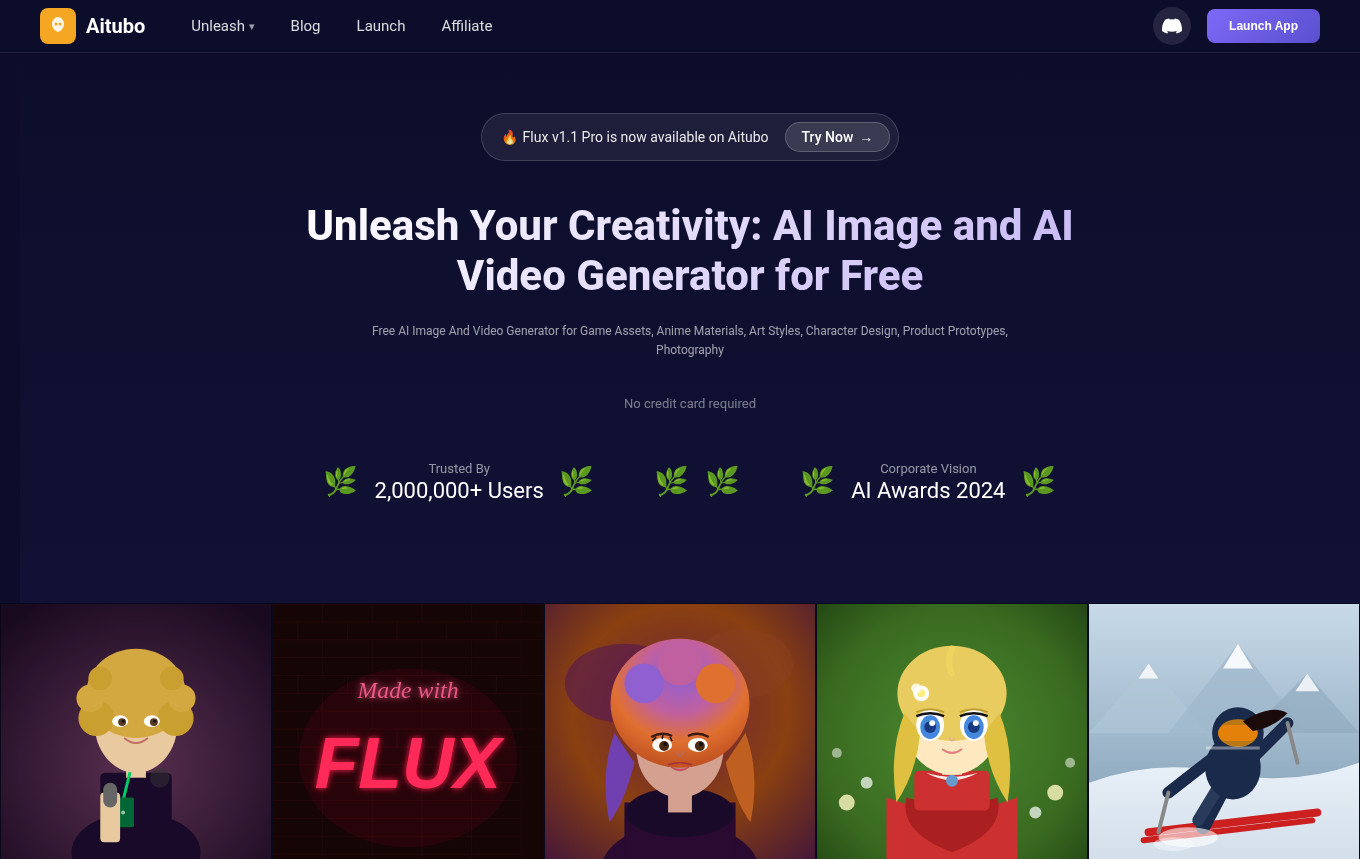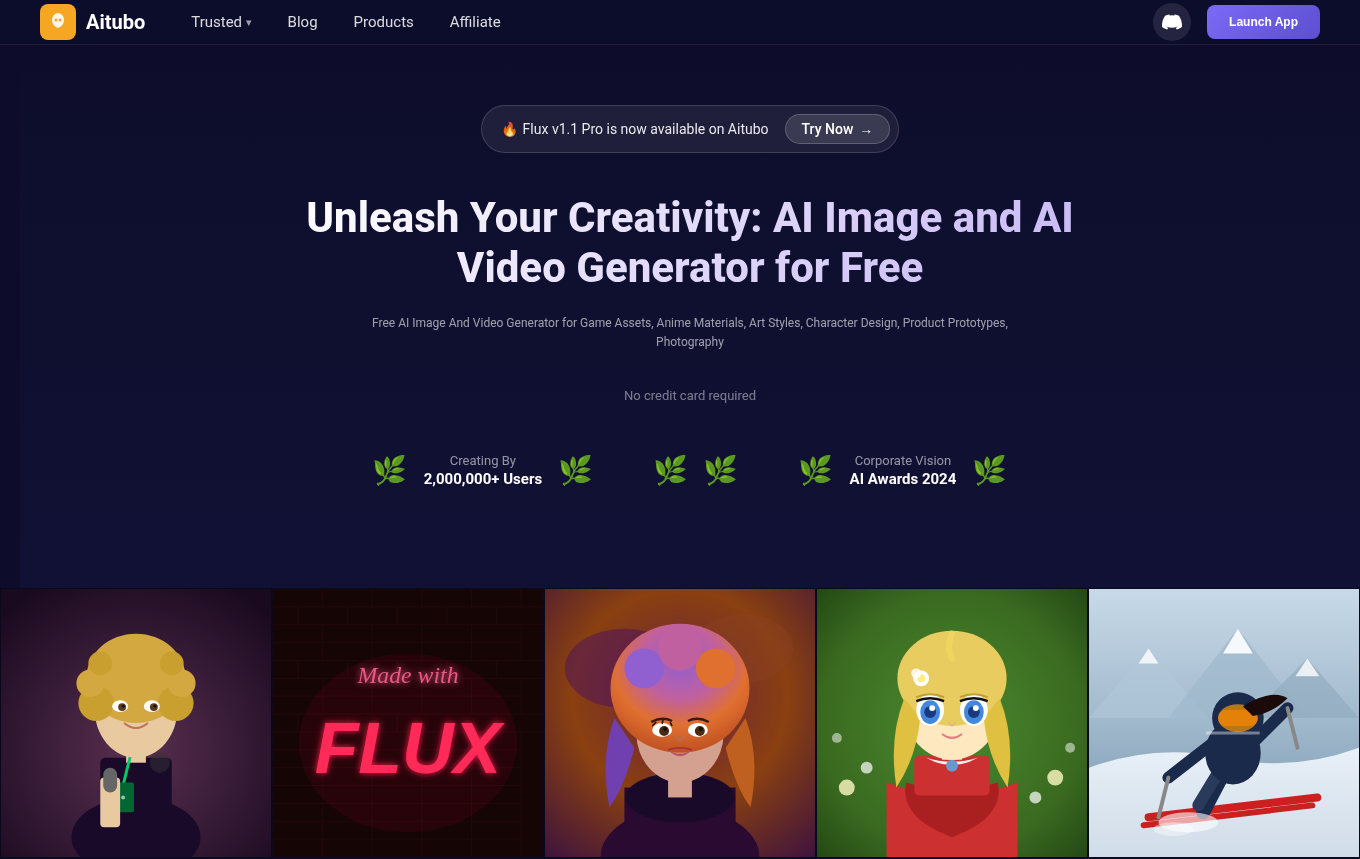--- a/index.html
+++ b/index.html
@@ -11,21 +11,21 @@
       min-height: 859px;
       overflow-x: hidden;
     }
 
     
     nav {
       display: flex;
       align-items: center;
       justify-content: space-between;
       padding: 0 40px;
-      height: 45px;
+      height: 53px;
       background: rgba(13, 13, 43, 0.95);
       border-bottom: 1px solid rgba(255,255,255,0.08);
       position: sticky;
       top: 0;
       z-index: 100;
     }
 
     .nav-left {
       display: flex;
       align-items: center;
@@ -226,22 +226,22 @@
       text-align: center;
     }
 
     .stat-label {
       font-size: 13px;
       color: rgba(255,255,255,0.55);
       margin-bottom: 2px;
     }
 
     .stat-value {
-      font-size: 15px;
-      font-weight: 700;
+      font-size: 22px;
+      font-weight: 400;
       color: #fff;
     }
 
     
     .gallery-wrapper {
       width: 100%;
       display: flex;
       flex-direction: column;
     }
 
@@ -274,28 +274,28 @@
         <svg width="22" height="22" viewBox="0 0 22 22" fill="none">
           <path d="M11 2C8 2 5 5 5 9c0 3 1.5 5.5 4 7l2 1 2-1c2.5-1.5 4-4 4-7 0-4-3-7-6-7z" fill="#fff" opacity="0.9"></path>
           <circle cx="9" cy="9" r="1.5" fill="#f5a623"></circle>
           <circle cx="13" cy="9" r="1.5" fill="#f5a623"></circle>
         </svg>
       </div>
       <span class="logo-text">Aitubo</span>
     </a>
     <div class="nav-links">
       <a class="nav-link" href="#">
-        <span>Trusted</span>
+        <span>Unleash</span>
         <span class="chevron">▾</span>
       </a>
       <a class="nav-link" href="#">
         <span>Blog</span>
       </a>
       <a class="nav-link" href="#">
-        <span>Products</span>
+        <span>Launch</span>
       </a>
       <a class="nav-link" href="#">
         <span>Affiliate</span>
       </a>
     </div>
   </div>
   <div class="nav-right">
     <a class="discord-btn" href="#">
 
       <svg width="20" height="20" viewBox="0 0 24 24" fill="currentColor">
@@ -320,21 +320,21 @@
 
   <p class="no-credit">No credit card required</p>
 
   <div class="stats-row">
 
     <div class="stat-item">
       <div class="laurel">
         <span class="laurel-left">🌿</span>
       </div>
       <div class="stat-content">
-        <div class="stat-label">Creating By</div>
+        <div class="stat-label">Trusted By</div>
         <div class="stat-value">2,000,000+ Users</div>
       </div>
       <div class="laurel">
         <span class="laurel-right">🌿</span>
       </div>
     </div>
 
     <div class="stat-item">
       <div class="laurel">
         <span class="laurel-left">🌿</span>

